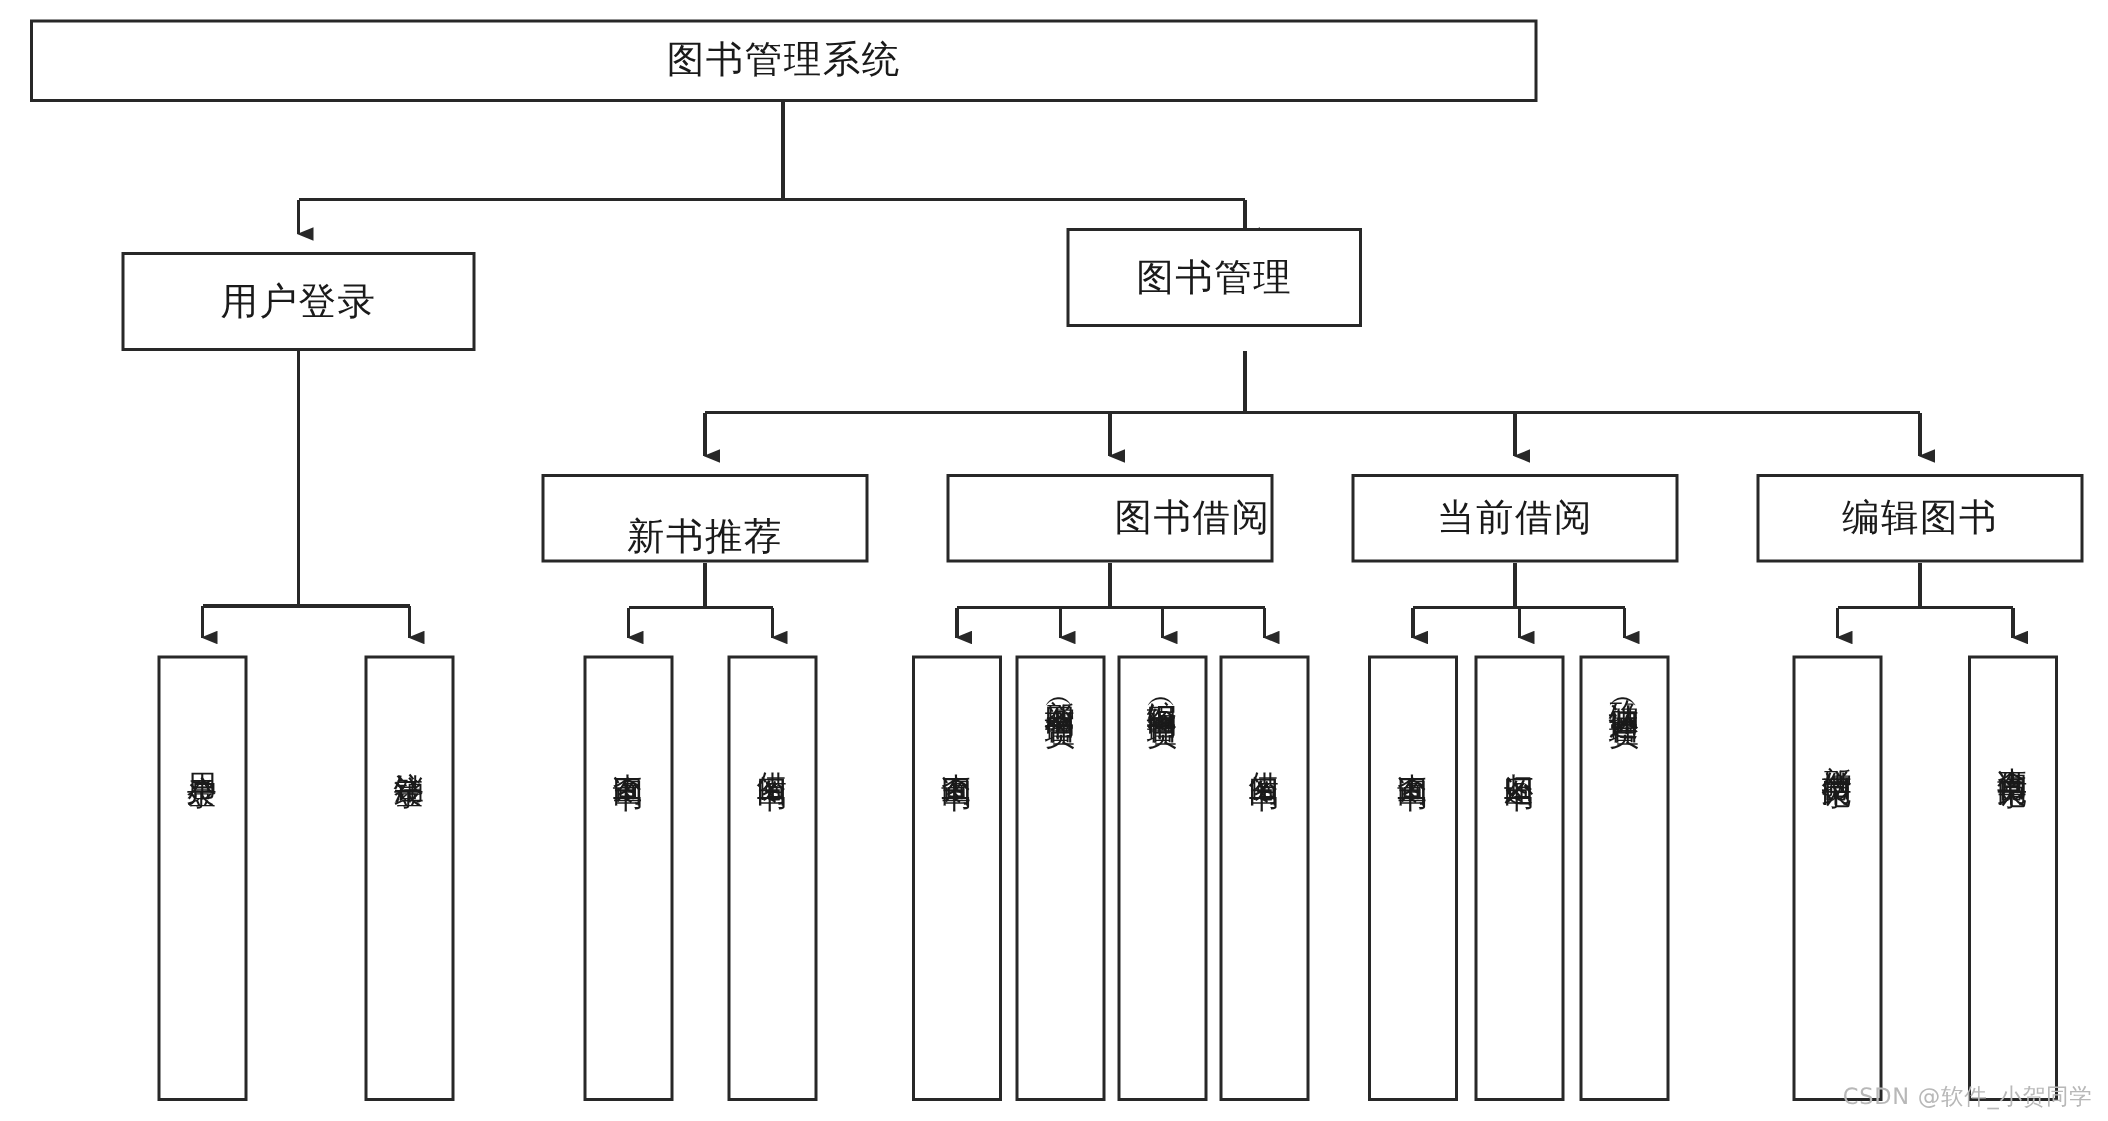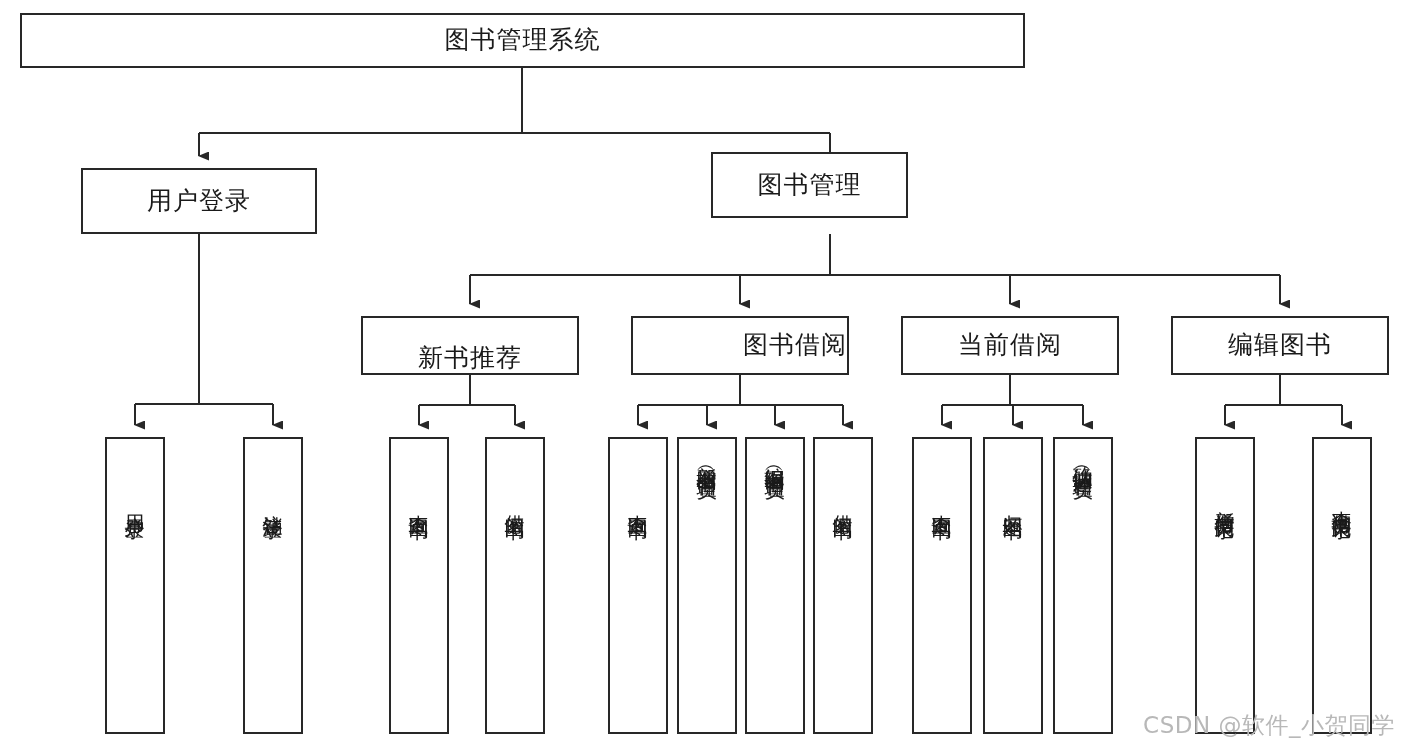--- a/index.html
+++ b/index.html
@@ -62,21 +62,21 @@
   .leaf-box.mid .node-label {
     padding-top: 48px;
   }
   .leaf-box.tall .node-label {
     padding-top: 4px;
   }
   #watermark {
     position: absolute;
     right: 10px;
     bottom: 6px;
-    font-size: 23px;
+    font-size: 15px;
     color: #b8b8b8;
     letter-spacing: 0.5px;
     white-space: nowrap;
     font-family: "DejaVu Sans", "Liberation Sans", sans-serif;
   }
 </style>
 </head>
 <body>
 
 <div id="diagram-root">

